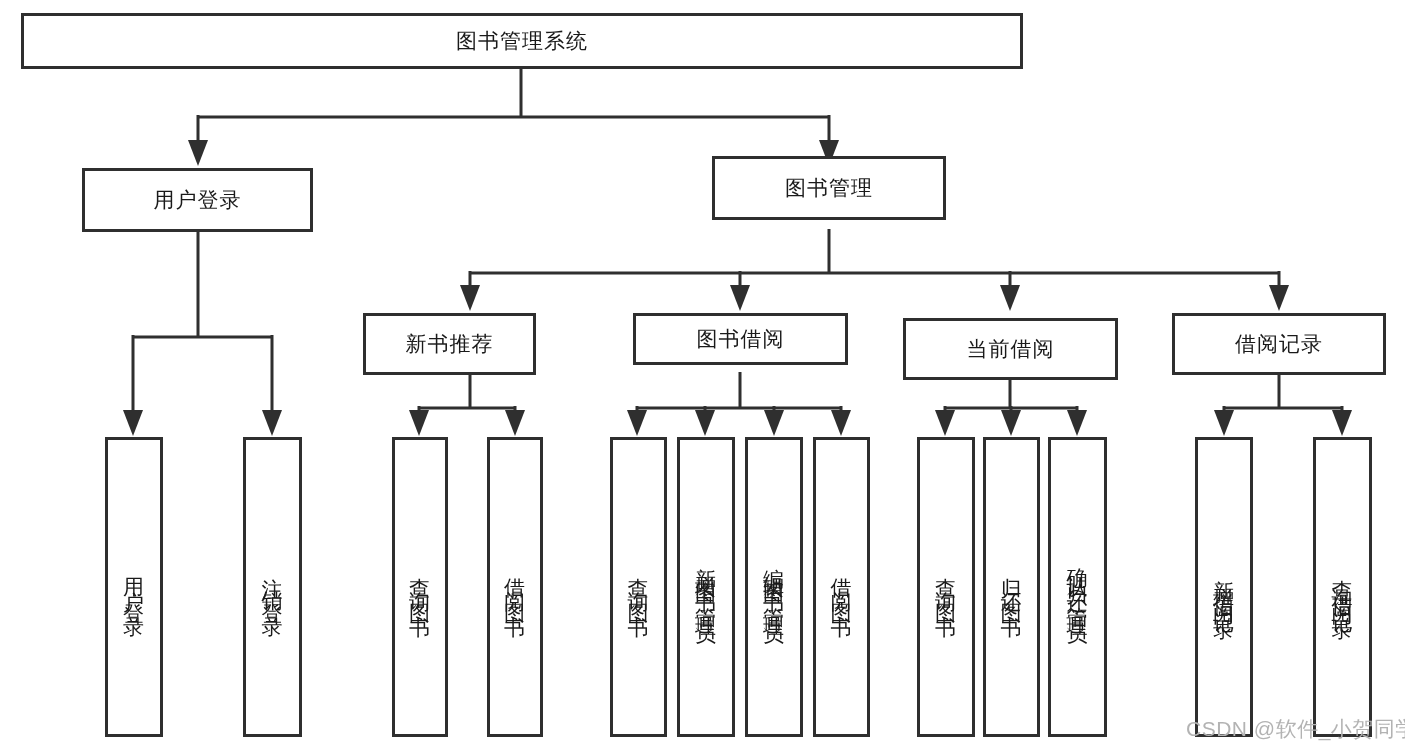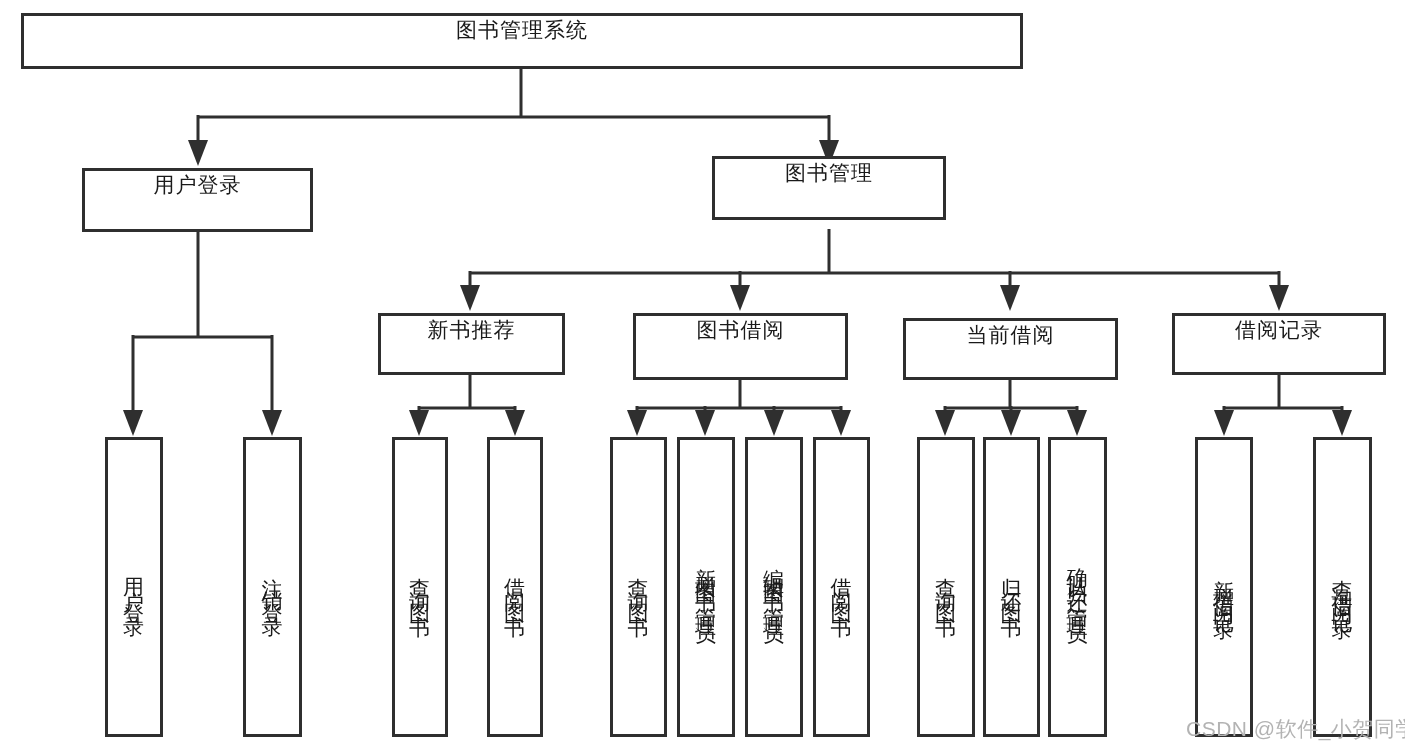--- a/index.html
+++ b/index.html
@@ -22,20 +22,21 @@
     width: 1405px;
     height: 747px;
     z-index: 1;
   }
   .hbox {
     position: absolute;
     box-sizing: border-box;
     background: #ffffff;
     border: 3px solid #2f2f2f;
     display: flex;
+    align-items: center;
     justify-content: center;
     z-index: 2;
   }
   .hbox span {
     font-size: 21px;
     color: #1a1a1a;
     letter-spacing: 1px;
     white-space: nowrap;
   }
   .vbox {
@@ -127,24 +128,24 @@
     <span>图书管理系统</span>
   </div>
 
   <div class="hbox" style="left:82px; top:168px; width:231px; height:64px;">
     <span>用户登录</span>
   </div>
   <div class="hbox" style="left:712px; top:156px; width:234px; height:64px;">
     <span>图书管理</span>
   </div>
 
-  <div class="hbox" style="left:378px; top:313px; width:187px; height:62px;">
+  <div class="hbox" style="left:363px; top:313px; width:173px; height:62px;">
     <span>新书推荐</span>
   </div>
-  <div class="hbox" style="left:633px; top:313px; width:215px; height:67px;">
+  <div class="hbox" style="left:633px; top:313px; width:215px; height:52px;">
     <span>图书借阅</span>
   </div>
   <div class="hbox" style="left:903px; top:318px; width:215px; height:62px;">
     <span>当前借阅</span>
   </div>
   <div class="hbox" style="left:1172px; top:313px; width:214px; height:62px;">
     <span>借阅记录</span>
   </div>
 
   <div class="vbox" style="left:105px; width:58px;">

